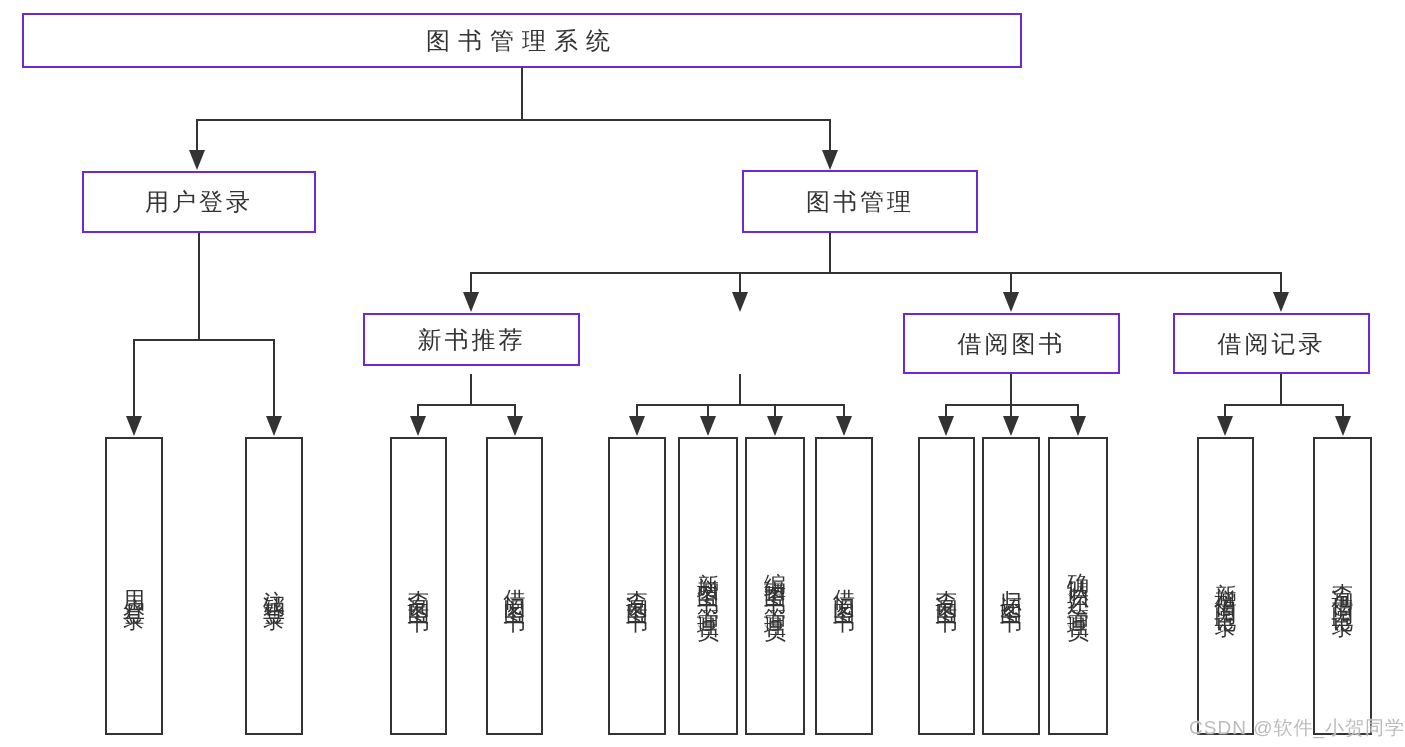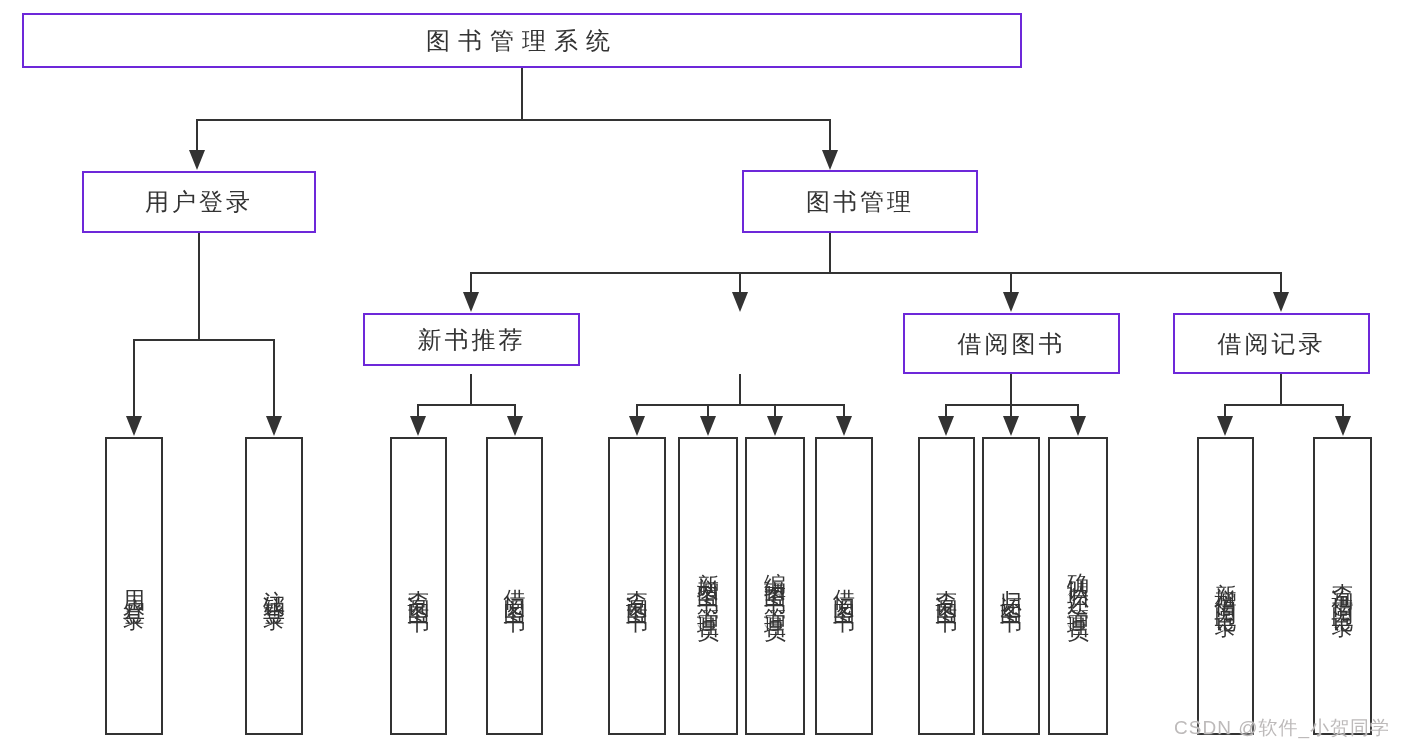--- a/index.html
+++ b/index.html
@@ -48,21 +48,21 @@
     writing-mode: vertical-rl;
     text-orientation: mixed;
     font-size: 22px;
     line-height: 1.1;
     letter-spacing: 7px;
     color: #333333;
     white-space: nowrap;
   }
   .watermark {
     position: absolute;
-    right: 15px;
+    right: 0;
     bottom: 6px;
     font-size: 19px;
     color: #bdbaba;
     letter-spacing: 1px;
     z-index: 3;
     text-shadow: 0 0 2px #ffffff;
   }
 </style>
 </head>
 <body>

